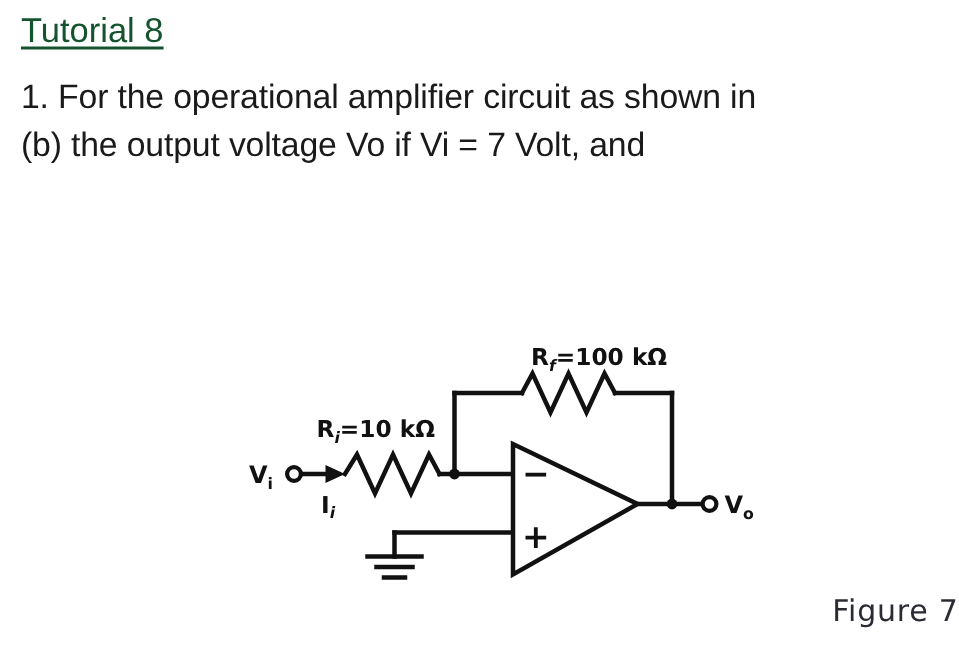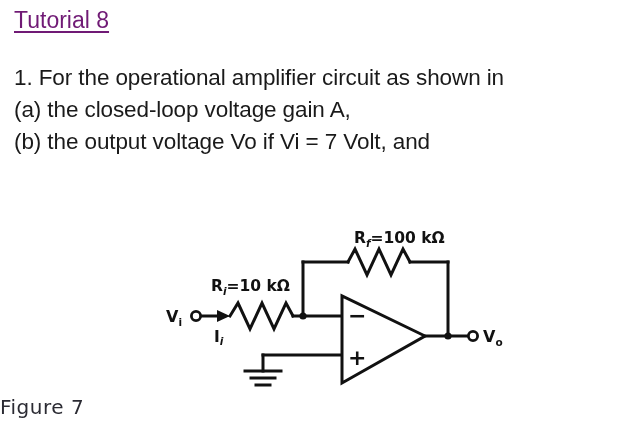--- a/index.html
+++ b/index.html
@@ -18,29 +18,29 @@
   }
 
   
   #title {
     position: absolute;
     left: 14px;
     top: 6px;
     font-size: 23px;
     line-height: 28px;
     font-weight: 400;
-    color: #701a75;
+    color: #14532d;
     text-decoration: underline;
     text-underline-offset: 3px;
     white-space: nowrap;
   }
   #body-lines {
     position: absolute;
     left: 14px;
-    top: 62px;
+    top: 49px;
     width: 612px;
   }
   .qline {
     font-size: 22.5px;
     line-height: 32px;
     color: #1a1a1a;
     white-space: nowrap;
     letter-spacing: -0.1px;
   }
   .qline sub {
@@ -61,21 +61,21 @@
   #circuit-svg {
     position: absolute;
     left: 0;
     top: 0;
   }
   #figure-caption {
     position: absolute;
     left: 0;
     top: 170px;
     width: 639px;
-    text-align: left;
+    text-align: right;
     font-family: "DejaVu Sans", sans-serif;
     font-size: 20px;
     color: #2b2b33;
     letter-spacing: 0.5px;
   }
 
   
   .clabel {
     font-family: "DejaVu Sans", sans-serif;
     font-size: 15.5px;
@@ -118,21 +118,20 @@
   .node-dot { fill: #111111; }
   .tri { stroke: #111111; stroke-width: 3; fill: #ffffff; stroke-linejoin: miter; }
 </style>
 </head>
 <body>
 
 <div id="title">Tutorial 8</div>
 
 <div id="body-lines">
   <div class="qline">1. For the operational amplifier circuit as shown in</div>
-  <div class="qline">(a) the closed-loop voltage gain A,</div>
   <div class="qline">(b) the output voltage Vo if Vi = 7 Volt, and</div>
 </div>
 
 <div id="figure">
 
   <svg id="circuit-svg" width="639" height="175" viewBox="0 0 639 175">
 
     <text class="clabel" x="354" y="18"><tspan>R</tspan><tspan class="clabel-sub" dy="4">f</tspan><tspan dy="-4">=100 kΩ</tspan></text>
 
     <path class="wire" d="M 303 91 L 303 37"></path>

